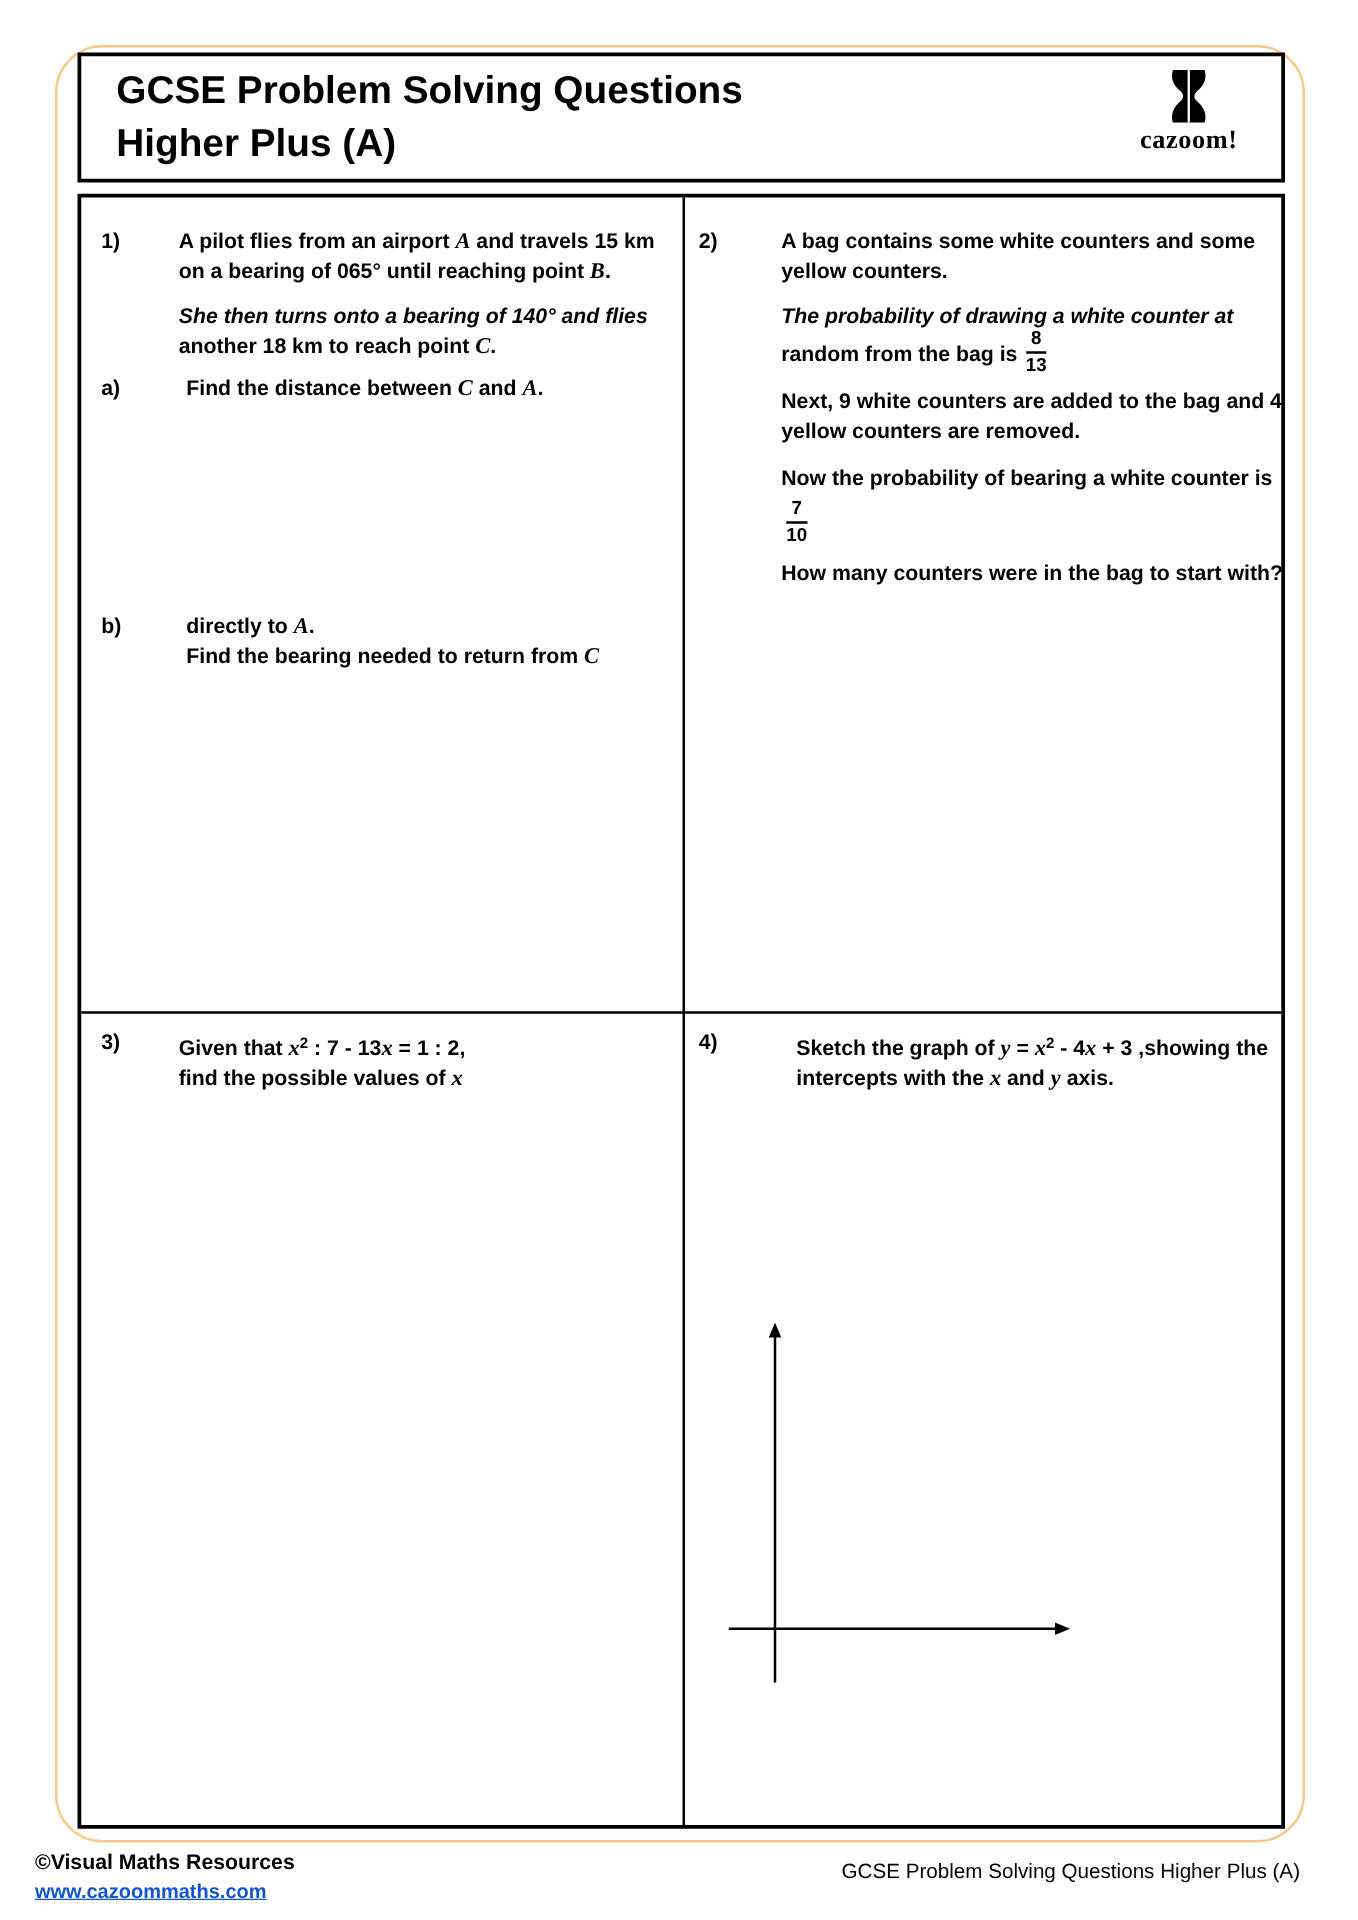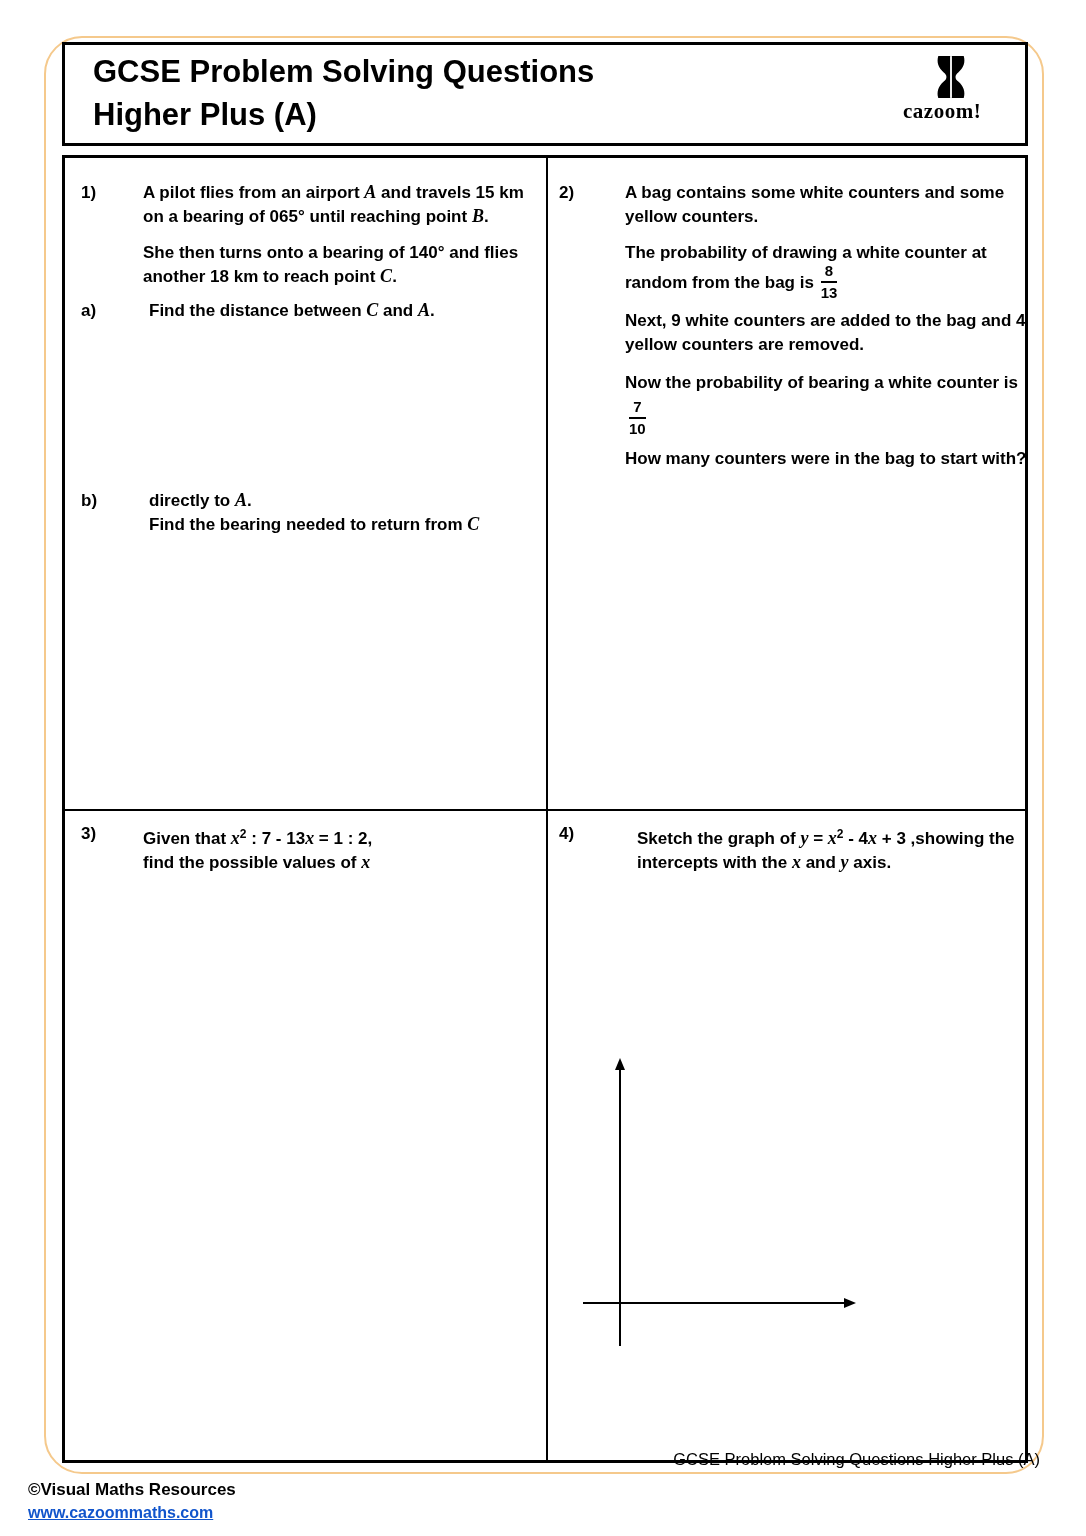--- a/index.html
+++ b/index.html
@@ -10,21 +10,21 @@
   }
   .outer-border {
     position: absolute; left: 44px; top: 36px; width: 996px; height: 1434px;
     border: 2px solid var(--accent, #F5C98C); border-radius: 38px;
   }
   .header-box {
     position: absolute; left: 62px; top: 42px; width: 966px; height: 104px;
     background: #fff; border: 3px solid #000; box-sizing: border-box;
   }
   .title { position: absolute; left: 28px; top: 5px; font-size: 31px; font-weight: bold; line-height: 43px; }
-  .logo { position: absolute; right: 26px; top: 9px; width: 96px; text-align: left; }
+  .logo { position: absolute; right: 26px; top: 9px; width: 96px; text-align: center; }
   .logo svg { display: block; margin: 0 auto; width: 40px; height: 46px; }
   .logo-text { font-family: "Liberation Serif", "DejaVu Serif", serif; font-weight: bold; font-size: 21px; line-height: 23px; letter-spacing: 0.5px; }
 
   .main-box {
     position: absolute; left: 62px; top: 155px; width: 966px; height: 1308px;
     border: 3px solid #000; box-sizing: border-box; background: #fff;
   }
   .divider-v { position: absolute; left: 481px; top: 0; width: 2px; height: 100%; background: #000; }
   .divider-h { position: absolute; left: 0; top: 651px; width: 100%; height: 2px; background: #000; }
 
@@ -40,40 +40,40 @@
   .q4 .qnum { flex-basis: 38px; }
   .qrow.part .qnum { flex-basis: 28px; }
   .qbody { flex: 1; min-width: 0; margin-left: 40px; }
 
   .line { white-space: pre; }
   .var  { font-family: "Liberation Serif", "DejaVu Serif", serif; font-style: italic; font-weight: bold; font-size: 18px; line-height: 1; }
   .sup  { font-size: 12px; vertical-align: 6px; }
 
   .mt6   { margin-top: 6px; }
   .mt10  { margin-top: 10px; }
-  .mt12  { margin-top: 12px; }
+  .mt12  { margin-top: 12px; font-style: italic; }
   .mt14  { margin-top: 14px; }
   .mt166 { margin-top: 166px; }
 
   .frac {
     display: inline-block; vertical-align: middle; text-align: center;
     font-size: 15px; font-weight: bold; line-height: 16px; margin: 0 2px; position: relative; top: -2px;
   }
   .frac .fnum { display: block; padding: 0 4px 2px; border-bottom: 2px solid #000; }
   .frac .fden { display: block; padding-top: 2px; }
   .frac-line { margin-top: 4px; margin-left: 2px; }
   .frac-line .frac { top: 0; }
 
   .axes { position: absolute; left: 515px; top: 898px; width: 280px; height: 302px; }
   .axes line    { stroke: #000; stroke-width: 2; }
   .axes polygon { fill: #000; }
 
   .footer-left  { position: absolute; left: 28px; top: 1478px; font-size: 17px; line-height: 23px; font-weight: bold; }
   .footer-link  { color: var(--link, #1155CC); text-decoration: underline; font-size: 16px; }
-  .footer-right { position: absolute; right: 46px; top: 1450px; font-size: 16.5px; font-weight: normal; }
+  .footer-right { position: absolute; right: 46px; top: 1488px; font-size: 16.5px; font-weight: normal; }
 </style>
 </head>
 <body>
 
 <div class="page">
 
   <div class="outer-border"></div>
 
   <div class="header-box">
     <div class="title">

